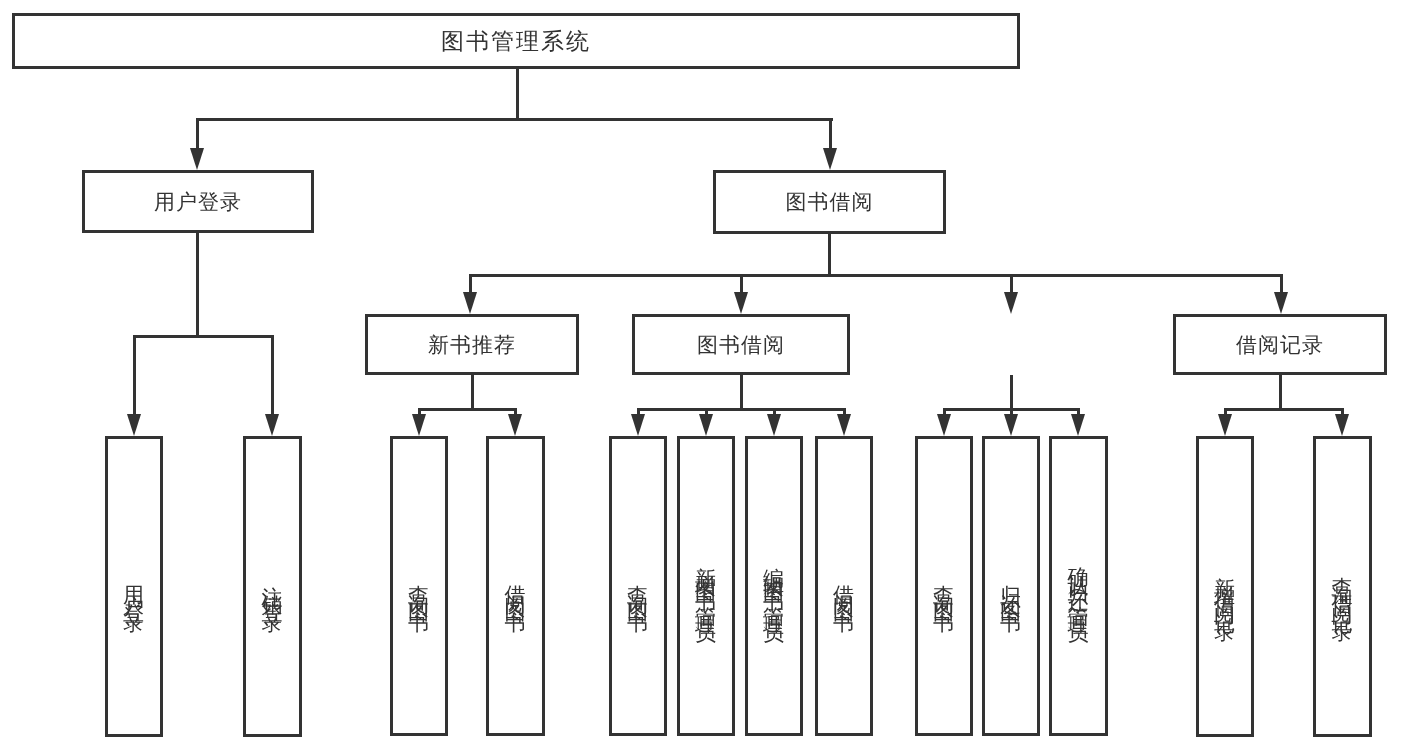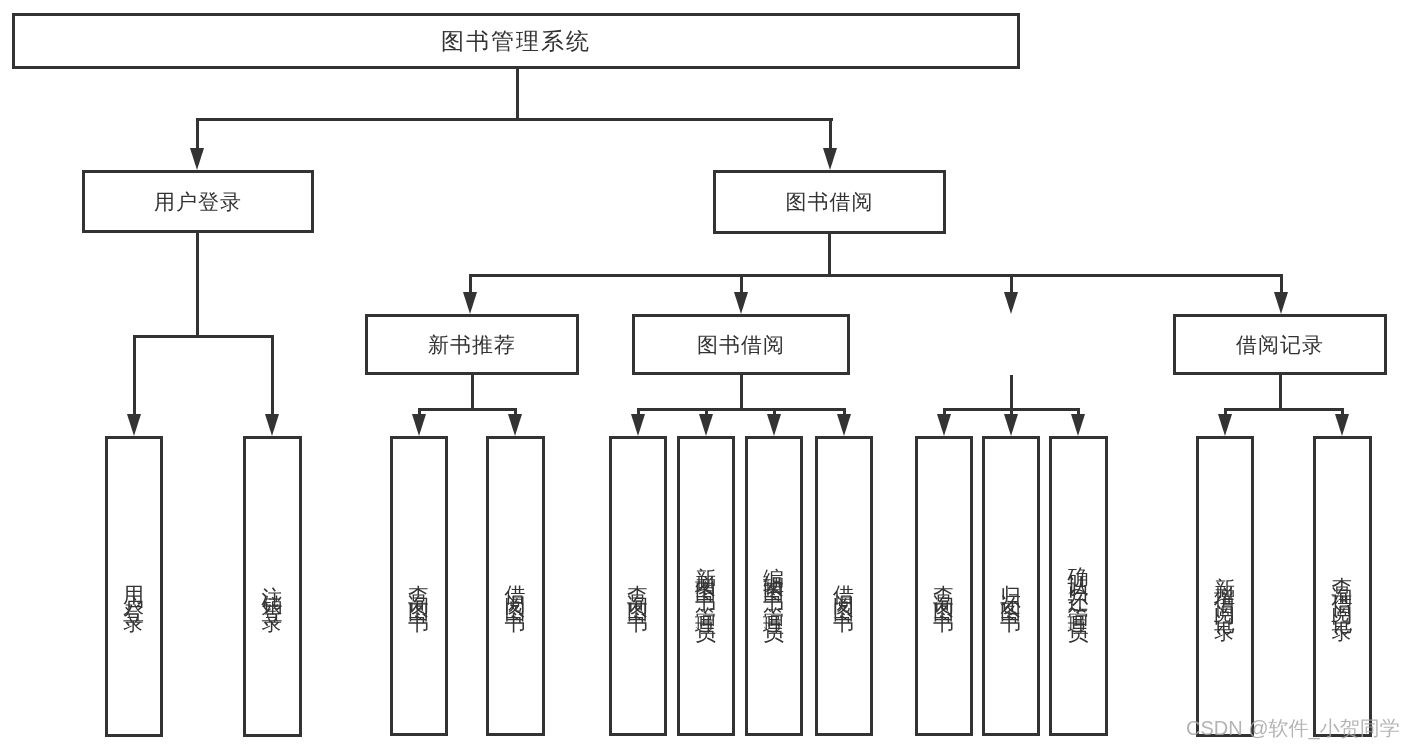--- a/index.html
+++ b/index.html
@@ -165,15 +165,14 @@
     <span class="vtext" style="letter-spacing:8px;">确认归还（管理员）</span>
   </div>
 
   <div class="box" style="left:1196px; top:436px; width:58px; height:301px;">
     <span class="vtext">新增借阅记录</span>
   </div>
   <div class="box" style="left:1313px; top:436px; width:59px; height:301px;">
     <span class="vtext">查询借阅记录</span>
   </div>
 
-  <div class="watermark">CSDN @软件_小贺同学</div>
 
 </div>
 
 </body></html>

